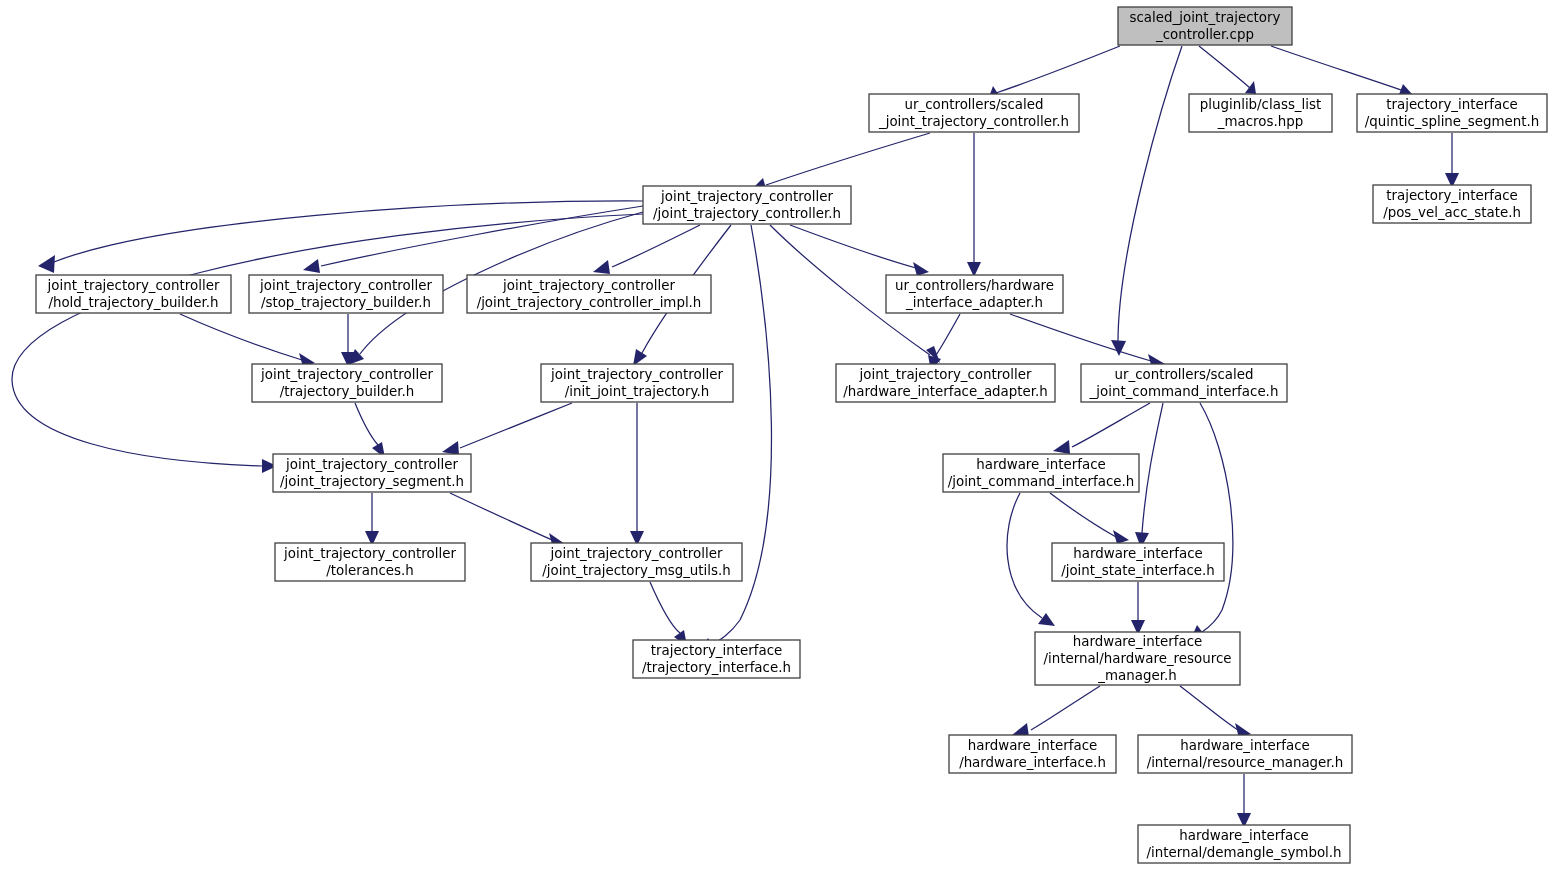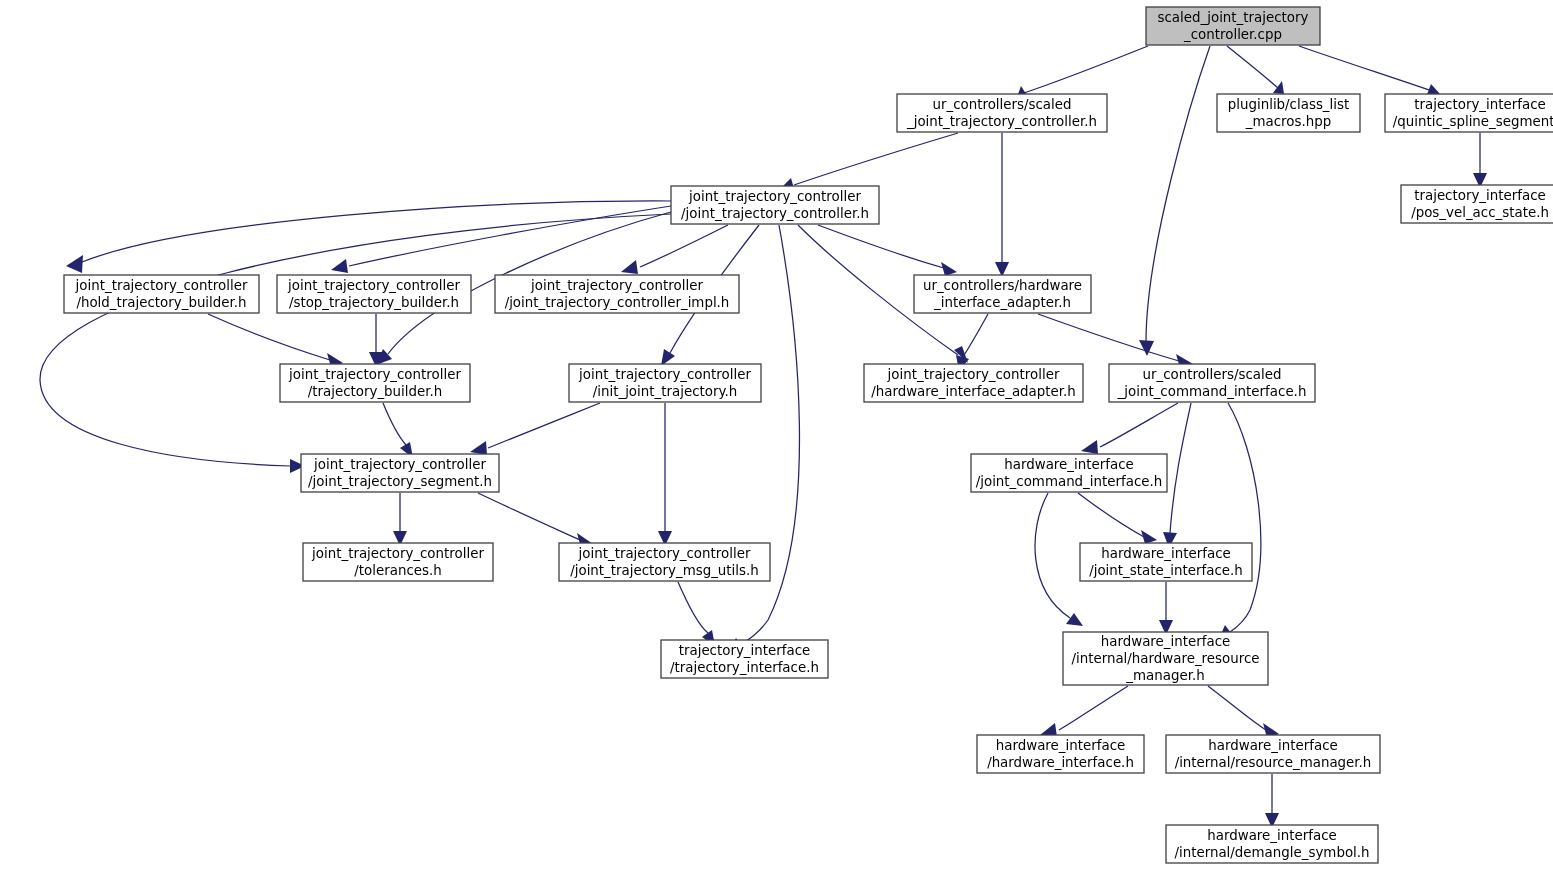--- a/index.html
+++ b/index.html
@@ -10,21 +10,20 @@
   body {
     width: 1553px;
     height: 871px;
     font-family: "DejaVu Sans", "Liberation Sans", sans-serif;
     overflow: hidden;
   }
   #graph-root {
     position: relative;
     width: 1351px;
     height: 871px;
-    padding-left: 28px;
   }
   svg#dep-graph {
     display: block;
     width: 1553px;
     height: 871px;
   }
   .node-box {
     fill: #ffffff;
     stroke: #404040;
     stroke-width: 1.3px;

